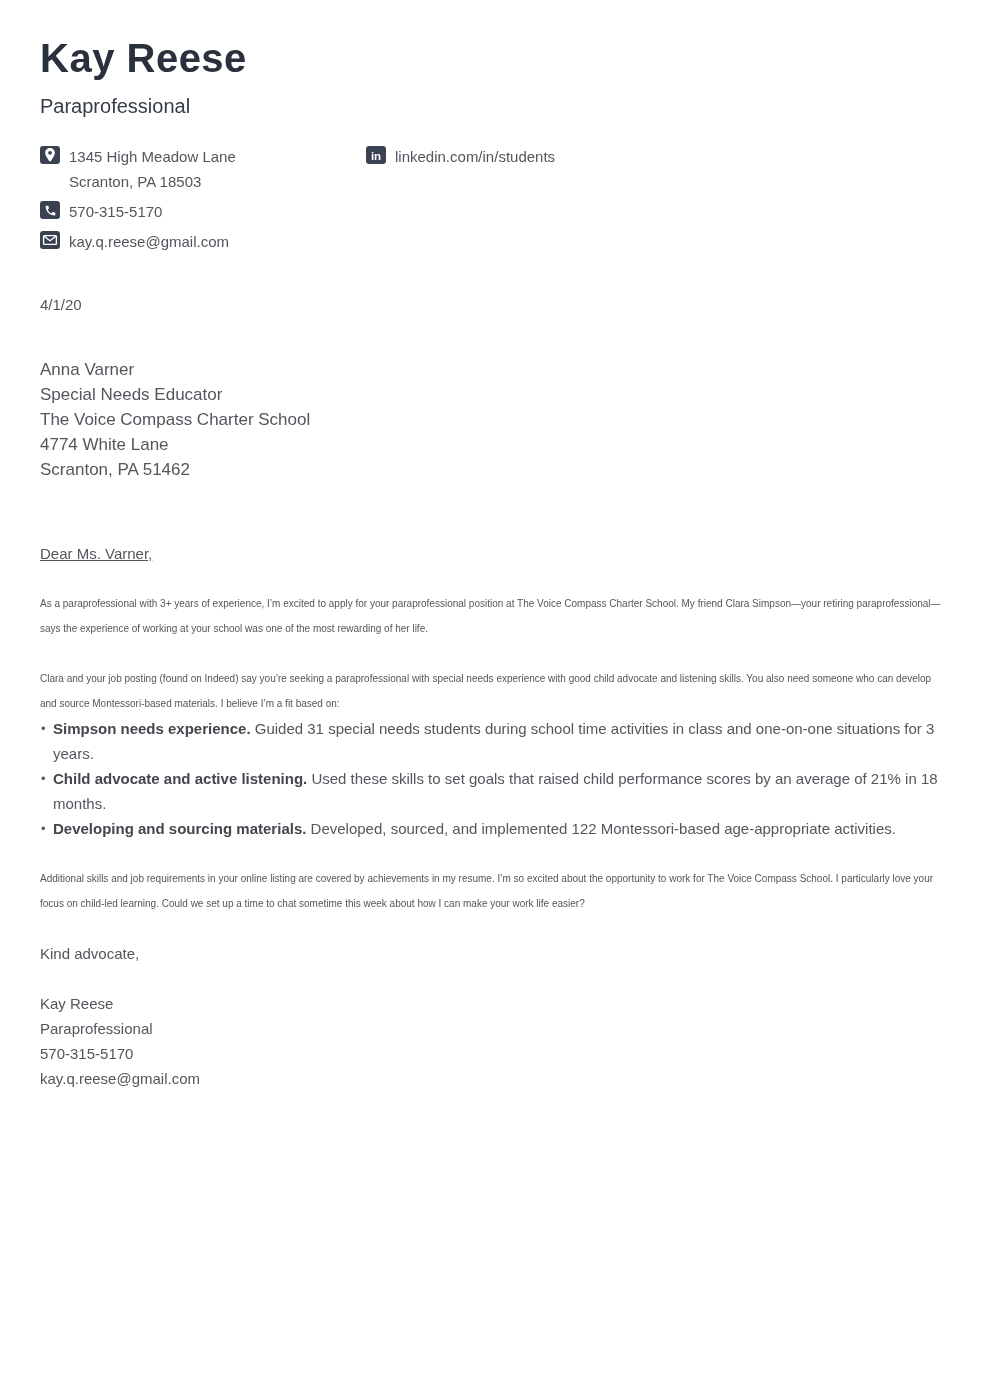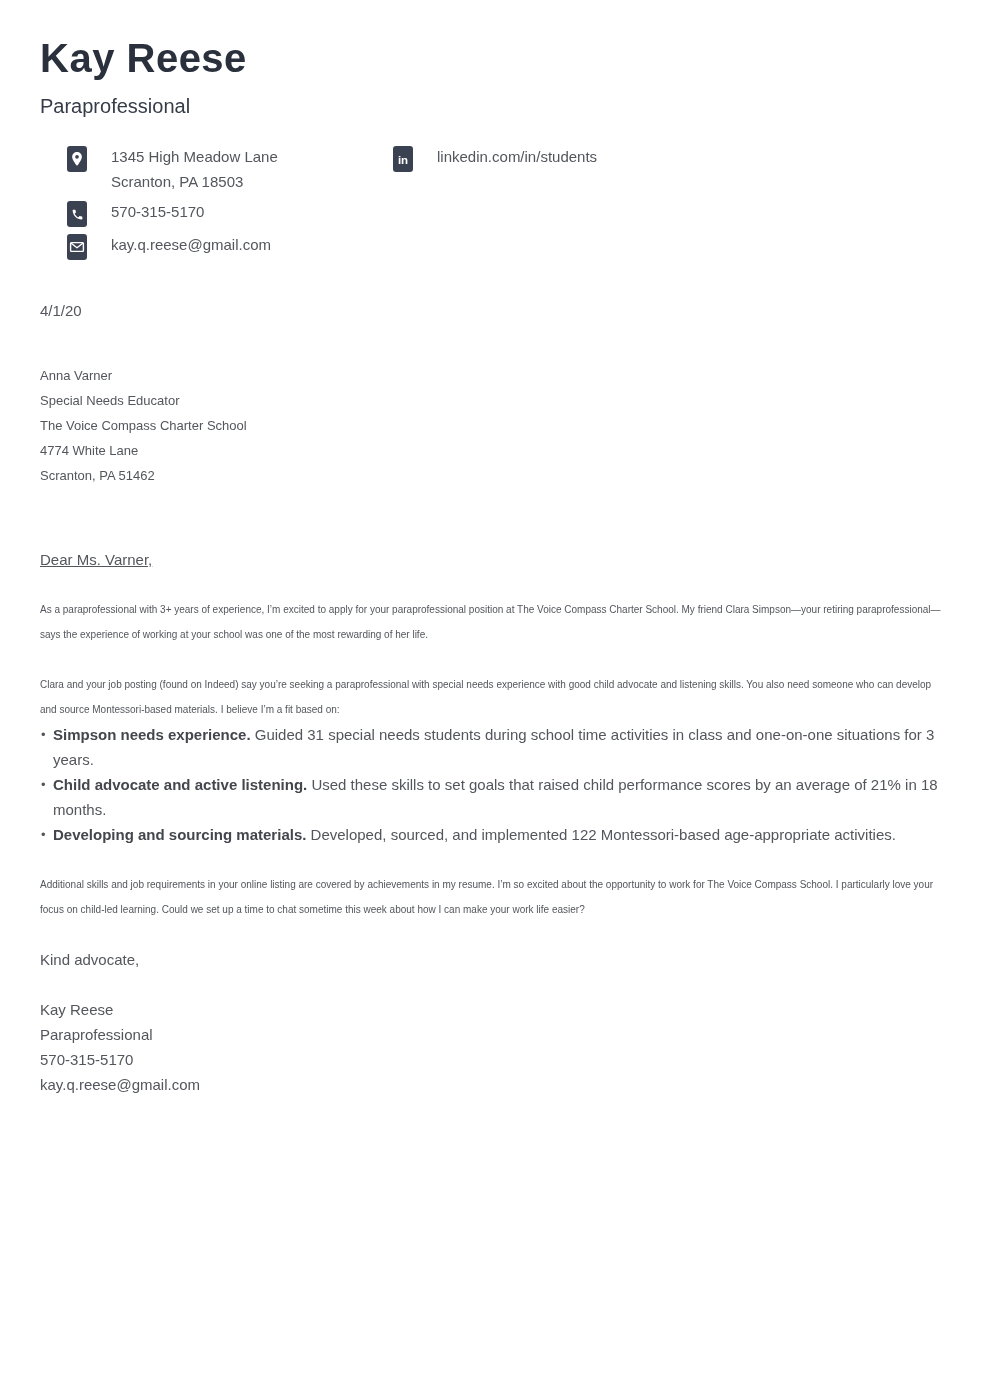--- a/index.html
+++ b/index.html
@@ -39,47 +39,46 @@
     line-height: 1.2;
   }
   .contact {
     margin-top: 26px;
     display: flex;
   }
   .contact-col-left { width: 326px; flex: 0 0 326px; }
   .contact-row {
     display: flex;
     align-items: flex-start;
-    gap: 24px;
+    gap: 9px;
     margin-bottom: 5px;
     font-size: 15px;
     line-height: 25px;
   }
   .contact-row:last-child { margin-bottom: 0; }
   .icon-box {
     width: 20px;
-    height: 26px;
+    height: 18px;
     flex: 0 0 20px;
     background: var(--icon-bg);
     border-radius: 3px;
     display: inline-flex;
     align-items: center;
     justify-content: center;
     margin-top: 2px;
-    margin-left: 27px;
   }
   .icon-box svg { display: block; }
   .letter-date {
     margin-top: 38px;
     font-size: 15px;
     line-height: 25px;
   }
   .recipient {
     margin-top: 40px;
-    font-size: 13px;
+    font-size: 17px;
     line-height: 25px;
   }
   .salutation {
     margin-top: 59px;
     margin-bottom: 25px;
     font-size: 15px;
     line-height: 25px;
     text-decoration: underline;
   }
   .para {

